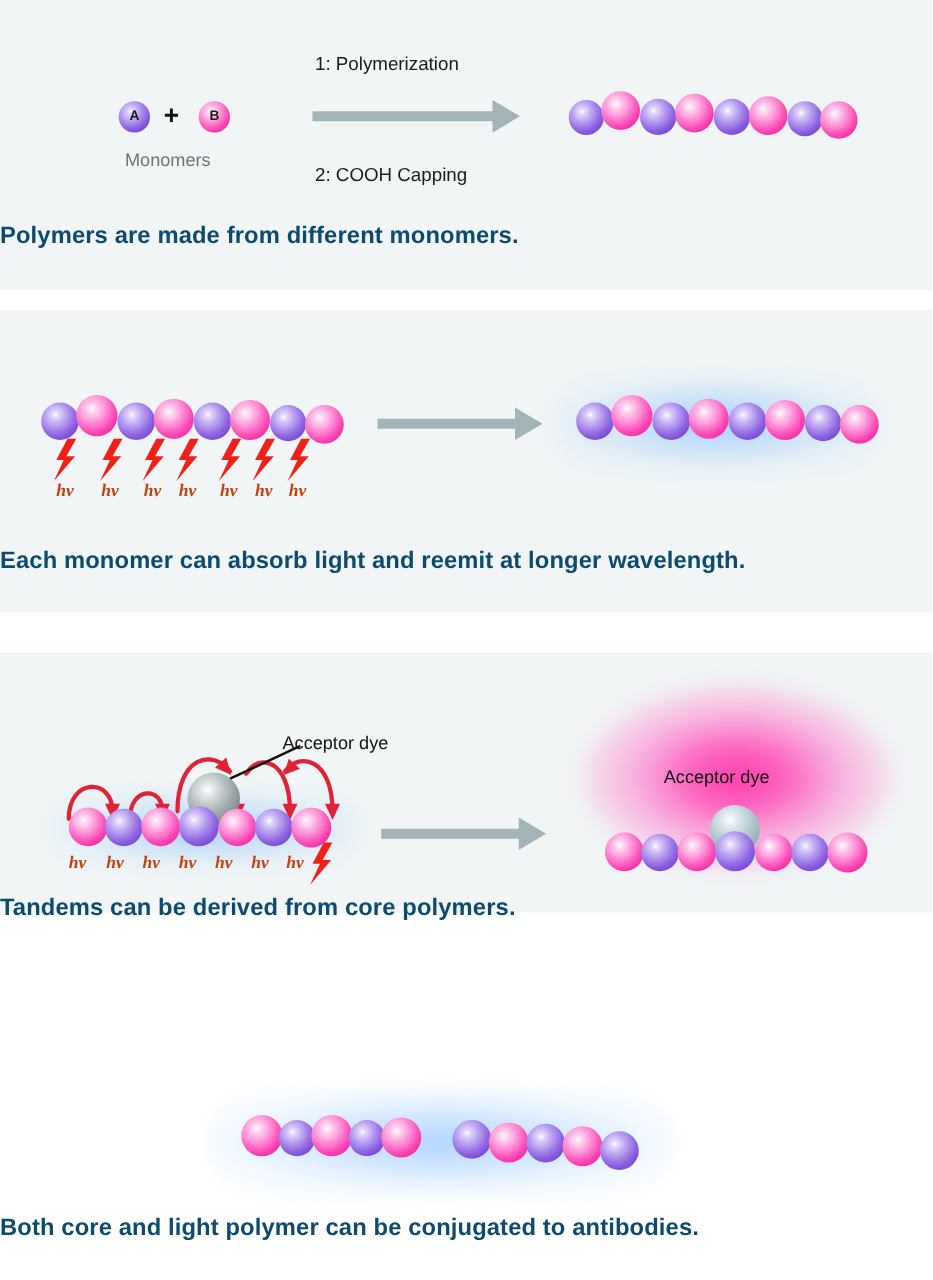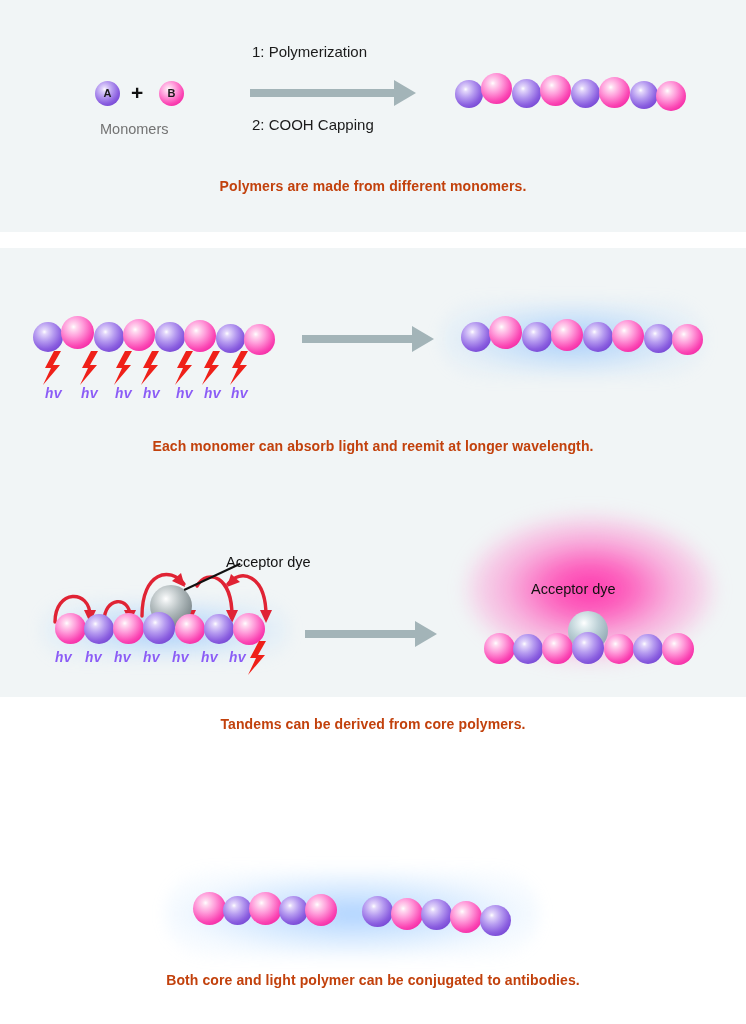--- a/index.html
+++ b/index.html
@@ -2,25 +2,25 @@
 <html><head>
 <meta charset="utf-8">
 <style>
   html,body{margin:0;padding:0;background:#ffffff;}
   body{width:746px;height:1024px;position:relative;overflow:hidden;
        font-family:"Liberation Sans","DejaVu Sans",sans-serif;}
 
   .panel{position:absolute;left:0;width:746px;background:#f1f5f6;}
   #panel-1{top:0;height:232px;}
   #panel-2{top:248px;height:242px;}
-  #panel-3{top:489px;height:208px;}
+  #panel-3{top:522px;height:208px;}
   #panel-4{top:778px;height:246px;background:#ffffff;}
 
-  .caption{position:absolute;left:0;width:746px;text-align:center;
-           font-size:14px;font-weight:bold;color:#c2410c;letter-spacing:.1px;}
+  .caption{position:absolute;left:0;width:746px;text-align:left;
+           font-size:19px;font-weight:bold;color:#0c4a6e;letter-spacing:.1px;}
 
   
   .bead{position:absolute;border-radius:50%;}
   .bead.purple{
     background:radial-gradient(circle at 38% 33%, #ffffff 0%, #e3d7fb 9%, #b69bf0 34%, #8b5fe0 62%, #6f3fd0 86%, #5d2fb8 100%);
   }
   .bead.pink{
     background:radial-gradient(circle at 38% 33%, #ffffff 0%, #ffdcf1 9%, #ff9edb 32%, #fb46b4 64%, #f01c9e 88%, #d80f89 100%);
   }
   .bead.gray{
@@ -49,22 +49,22 @@
   .small-label{position:absolute;font-size:14.5px;color:#737373;}
 
   .step-label{position:absolute;font-size:15px;color:#1b1b1b;}
 
   
   .arrow{position:absolute;}
   .arrow .shaft{position:absolute;background:#a3b4b8;}
   .arrow .head{position:absolute;width:0;height:0;
      border-top:13px solid transparent;border-bottom:13px solid transparent;
      border-left:22px solid #a3b4b8;}
-  .hv{position:absolute;font-size:14px;font-style:italic;color:#8b5cf6;
-      font-family:Liberation Mono, monospace;font-weight:bold;}
+  .hv{position:absolute;font-size:14px;font-style:italic;color:#c2410c;
+      font-family:Liberation Serif, serif;font-weight:bold;}
 
   .dye-label{position:absolute;font-size:14.5px;color:#111;}
   .leader{position:absolute;background:#111;height:1.5px;transform-origin:0 50%;}
 
   svg{display:block;overflow:visible;}
 </style>
 </head>
 <body>
 
 <div class="panel" id="panel-1">
@@ -79,21 +79,21 @@
 
   <div class="small-label" style="left:100px;top:121px;">Monomers</div>
 
   <div class="step-label" style="left:252px;top:43px;">1: Polymerization</div>
 
   <div class="arrow" style="left:250px;top:80px;width:166px;height:26px;">
     <div class="shaft" style="left:0;top:9px;width:146px;height:8px;"></div>
     <div class="head" style="left:144px;top:0;"></div>
   </div>
 
-  <div class="step-label" style="left:252px;top:116px;">2: COOH Capping</div>
+  <div class="step-label" style="left:252px;top:132px;">2: COOH Capping</div>
 
   <div class="chain" style="left:455px;top:72px;width:235px;height:44px;">
     <div class="bead purple" style="left:0px;top:8px;width:28px;height:28px;"></div>
     <div class="bead pink" style="left:26px;top:1px;width:31px;height:31px;"></div>
     <div class="bead purple" style="left:57px;top:7px;width:29px;height:29px;"></div>
     <div class="bead pink" style="left:85px;top:3px;width:31px;height:31px;"></div>
     <div class="bead purple" style="left:116px;top:7px;width:29px;height:29px;"></div>
     <div class="bead pink" style="left:144px;top:5px;width:31px;height:31px;"></div>
     <div class="bead purple" style="left:175px;top:9px;width:28px;height:28px;"></div>
     <div class="bead pink" style="left:201px;top:9px;width:30px;height:30px;"></div>

